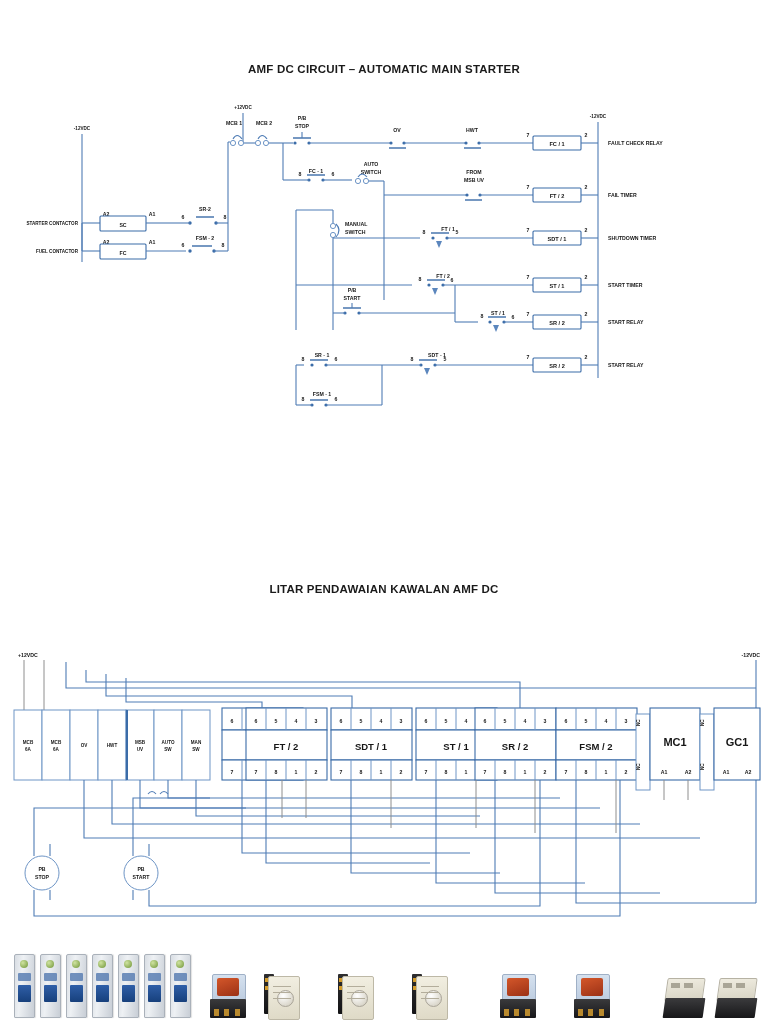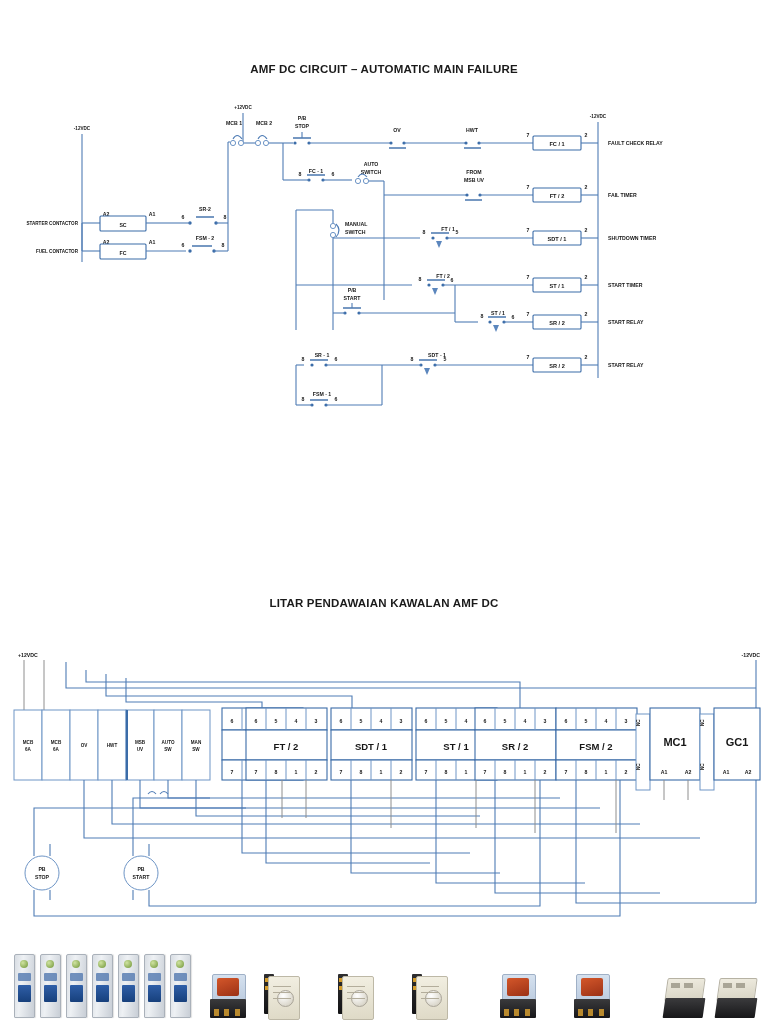--- a/index.html
+++ b/index.html
@@ -3,21 +3,21 @@
 <meta charset="utf-8">
 <style>
   html,body{margin:0;padding:0;background:#ffffff;}
   body{width:768px;height:1024px;position:relative;overflow:hidden;
        font-family:"Liberation Sans", sans-serif;color:#111;}
   .page{position:relative;width:768px;height:1024px;}
 
   .title{position:absolute;width:100%;text-align:center;font-weight:bold;
          font-size:11.5px;letter-spacing:.2px;color:#1a1a1a;}
   #title-1{top:63px;}
-  #title-2{top:597px;}
+  #title-2{top:583px;}
 
   svg{position:absolute;left:0;top:0;}
   .lbl{font-family:"Liberation Sans", sans-serif;fill:#161616;font-weight:bold;}
   .t4{font-size:4.6px;}
   .t5{font-size:5.2px;}
   .t55{font-size:5.6px;}
   .t9{font-size:9.5px;}
   .t11{font-size:11px;}
   .mid{text-anchor:middle;}
   .end{text-anchor:end;}
@@ -71,21 +71,21 @@
        border-radius:2px;transform:skewX(-8deg);}
   .contactor .slot{position:absolute;top:5px;width:9px;height:5px;background:#a9a596;}
   .contactor .bot{position:absolute;left:0;bottom:0;width:40px;height:20px;
        background:linear-gradient(180deg,#3b3b3d,#171719);border-radius:1px;transform:skewX(-8deg);}
 </style>
 </head>
 <body>
 
 <div class="page">
 
-  <div class="title" id="title-1">AMF DC CIRCUIT – AUTOMATIC MAIN FAILURE</div>
+  <div class="title" id="title-1">AMF DC CIRCUIT – AUTOMATIC MAIN STARTER</div>
   <div class="title" id="title-2">LITAR PENDAWAIAN KAWALAN AMF DC</div>
 
   <svg width="768" height="470" viewBox="0 0 768 470">
 
     <text class="lbl t4 mid" x="82" y="130">-12VDC</text>
     <text class="lbl t4 mid" x="243" y="109">+12VDC</text>
     <text class="lbl t4 mid" x="598" y="118">-12VDC</text>
 
     <line class="wire" x1="82" y1="134" x2="82" y2="262"></line>
 

